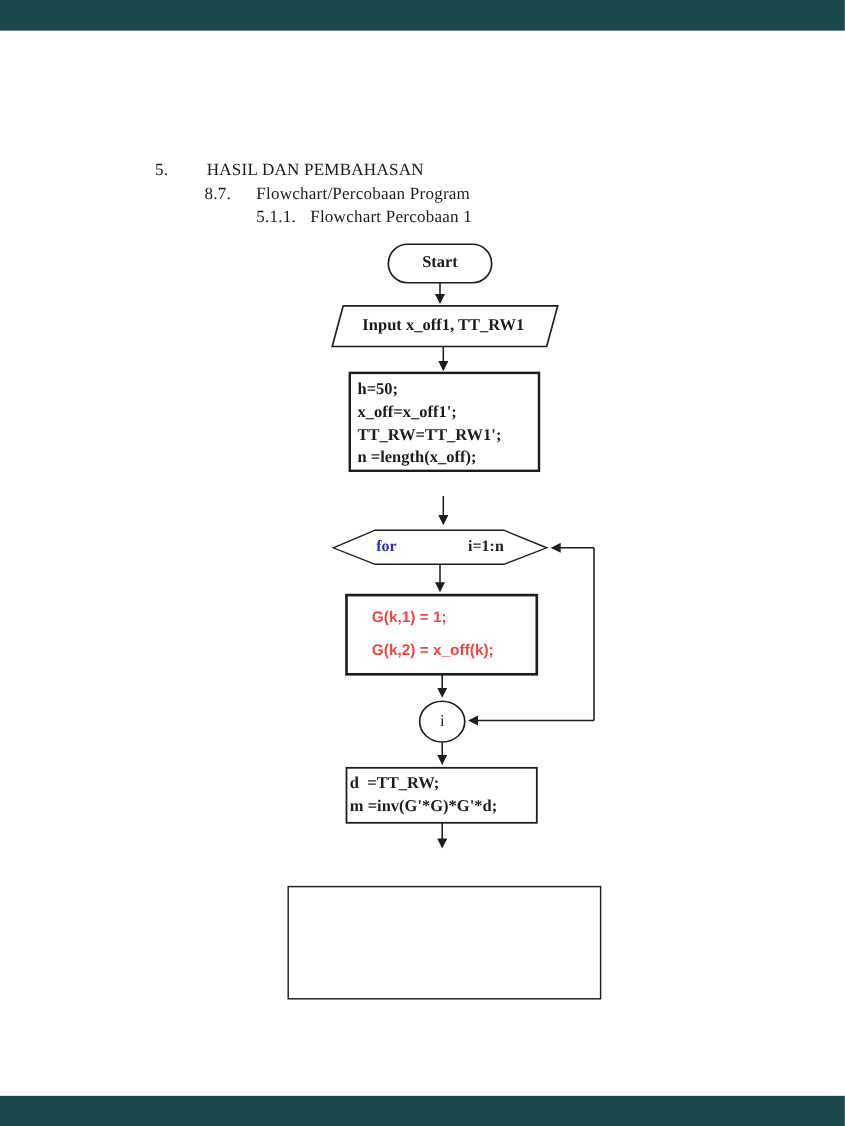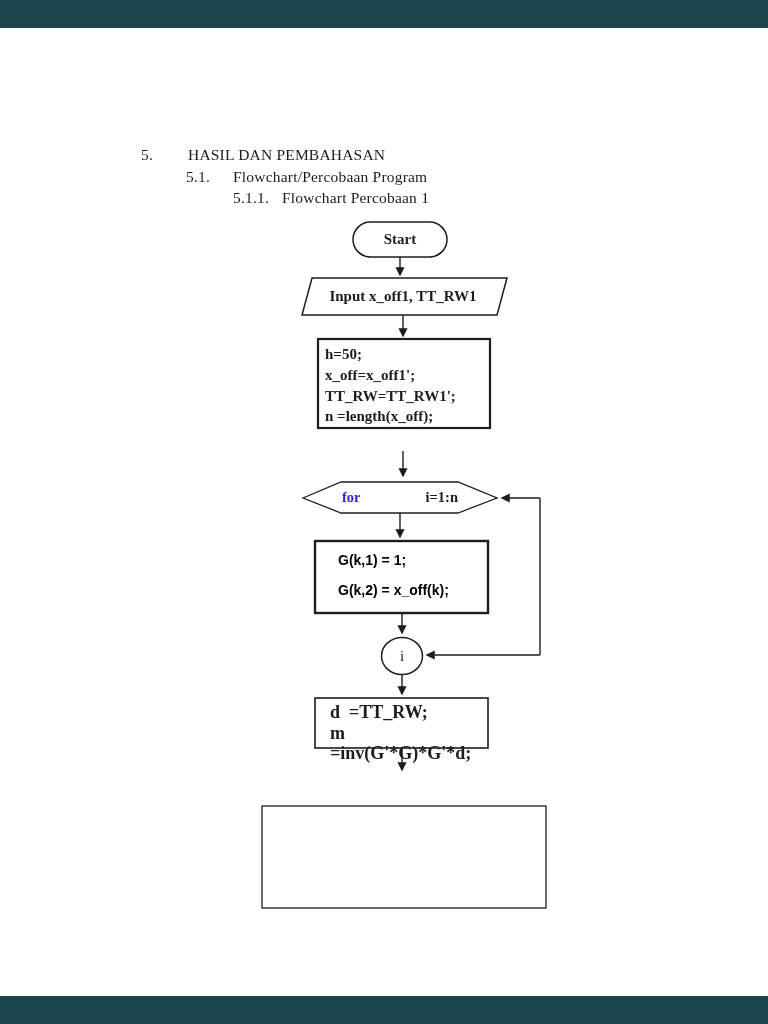--- a/index.html
+++ b/index.html
@@ -38,38 +38,38 @@
   #input-text   { left: 302px; top: 278px; width: 202px; height: 37px; font-size: 15px; }
   #init-text    { left: 325px; top: 344px; width: 162px; font-size: 15px; line-height: 20.8px; }
   #loop-text    { left: 303px; top: 482px; width: 194px; height: 31px; font-size: 14.5px; }
   #loop-text .kw { color: #2b2bc4; }
   #loop-text .cond { margin-left: 5px; padding-left: 36px; }
   #g-text {
     left: 338px; top: 545px; width: 145px; font-size: 14px; line-height: 30px;
     font-family: "Liberation Sans", sans-serif; font-weight: 700;
   }
   #i-text       { left: 382px; top: 638px; width: 40px;  height: 36px; font-size: 15px; font-weight: 500; }
-  #d-text       { left: 330px; top: 702px; width: 160px; font-size: 18px; line-height: 20.5px; }
+  #d-text       { left: 318px; top: 702px; width: 160px; font-size: 15px; line-height: 20.5px; }
   #calc-clip    { left: 264px; top: 807px; width: 280px; height: 100px; overflow: hidden; }
   #calc-text    { font-size: 15.2px; line-height: 21px; font-weight: 600; padding: 3px 0 0 6px; }
   svg .shape { fill: none; stroke: #1d1d1d; }
   svg .conn  { fill: none; stroke: #1d1d1d; stroke-width: 1.4; }
 </style>
 </head>
 <body>
 
 <div class="viewer-bar top"></div>
 <div class="viewer-bar bottom"></div>
 
 <div class="page">
 
   <span class="abs heading" style="left:141px; top:118px;">5.</span>
   <span class="abs heading" style="left:188px; top:118px;">HASIL DAN PEMBAHASAN</span>
 
-  <span class="abs heading" style="left:186px; top:140px;">5.1.</span>
+  <span class="abs heading" style="left:186px; top:140px;">8.7.</span>
   <span class="abs heading" style="left:233px; top:140px;">Flowchart/Percobaan Program</span>
 
   <span class="abs heading" style="left:233px; top:161px;">5.1.1.</span>
   <span class="abs heading" style="left:282px; top:161px;">Flowchart Percobaan 1</span>
 
   <svg class="abs" style="left:0; top:0;" width="768" height="968" viewBox="0 28 768 968">
     <defs>
       <marker id="arrow" viewBox="0 0 10 10" refX="8.5" refY="5" markerWidth="6.5" markerHeight="6.5" orient="auto-start-reverse">
         <path d="M0,0 L10,5 L0,10 z" fill="#1d1d1d"></path>
       </marker>
@@ -117,21 +117,21 @@
   <div id="init-text" class="abs fc-text code-block" style="top:316px;">h=50;
 x_off=x_off1';
 TT_RW=TT_RW1';
 n =length(x_off);</div>
 
   <div id="loop-text" class="abs fc-text center-box" style="top:454px;gap:24px;">
     <span class="kw">for</span>
       <span class="cond">i=1:n</span>
   </div>
 
-  <div id="g-text" class="abs code-block" style="top:517px; color:#000000;">G(k,1) = 1;
+  <div id="g-text" class="abs code-block" style="top:517px; color:#ef4444;">G(k,1) = 1;
 G(k,2) = x_off(k);</div>
 
   <div id="i-text" class="abs fc-text center-box" style="top:610px;">i</div>
 
   <div id="d-text" class="abs fc-text code-block" style="top:674px;">d  =TT_RW;
 m =inv(G'*G)*G'*d;</div>
 
 
 </div>
 

